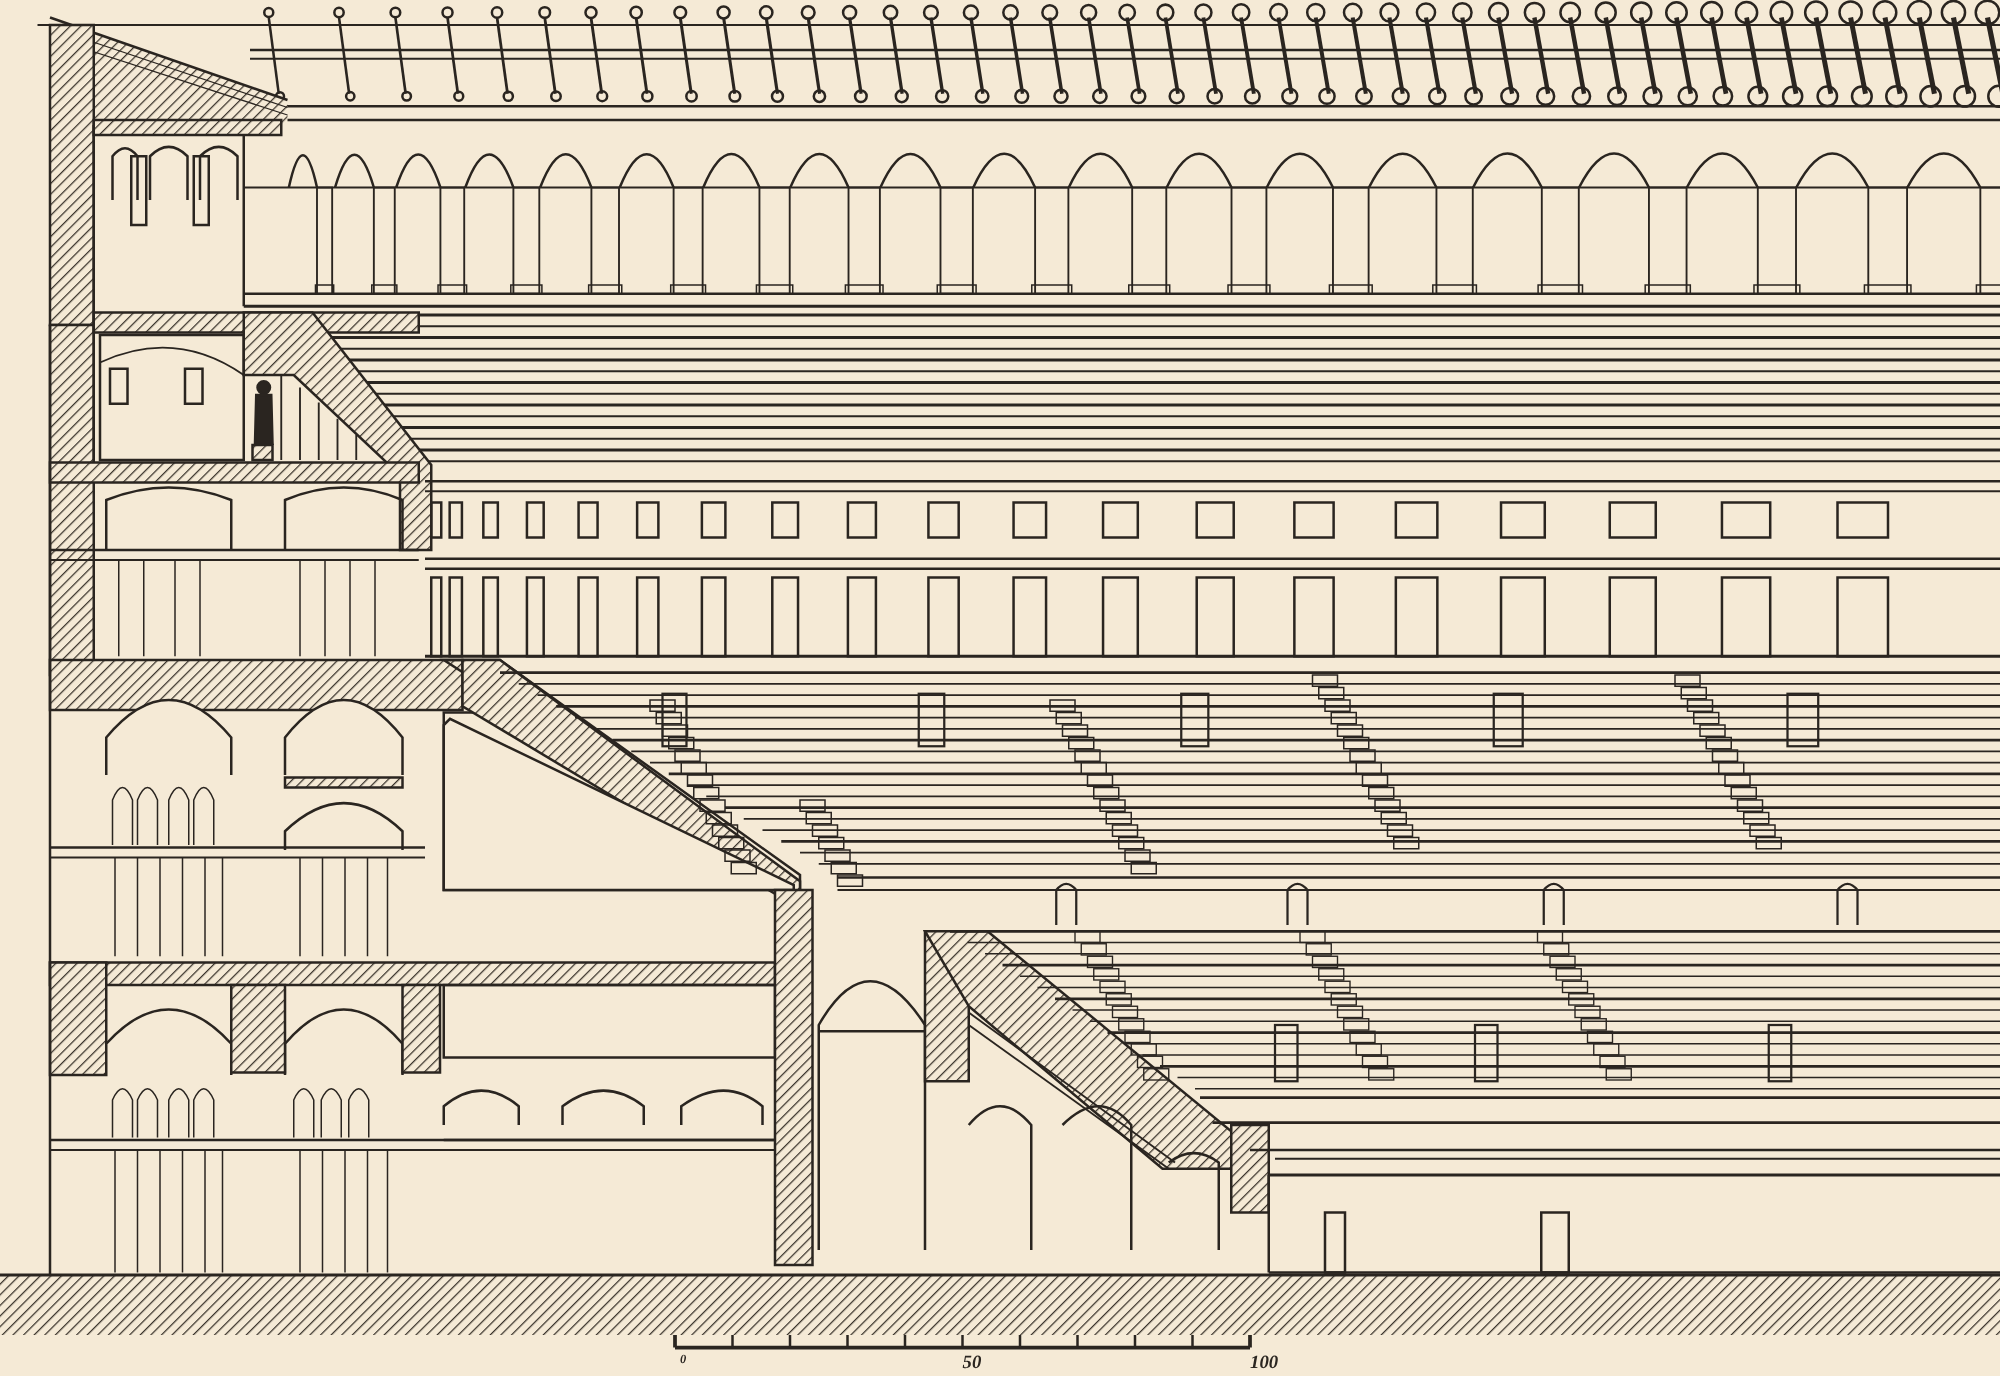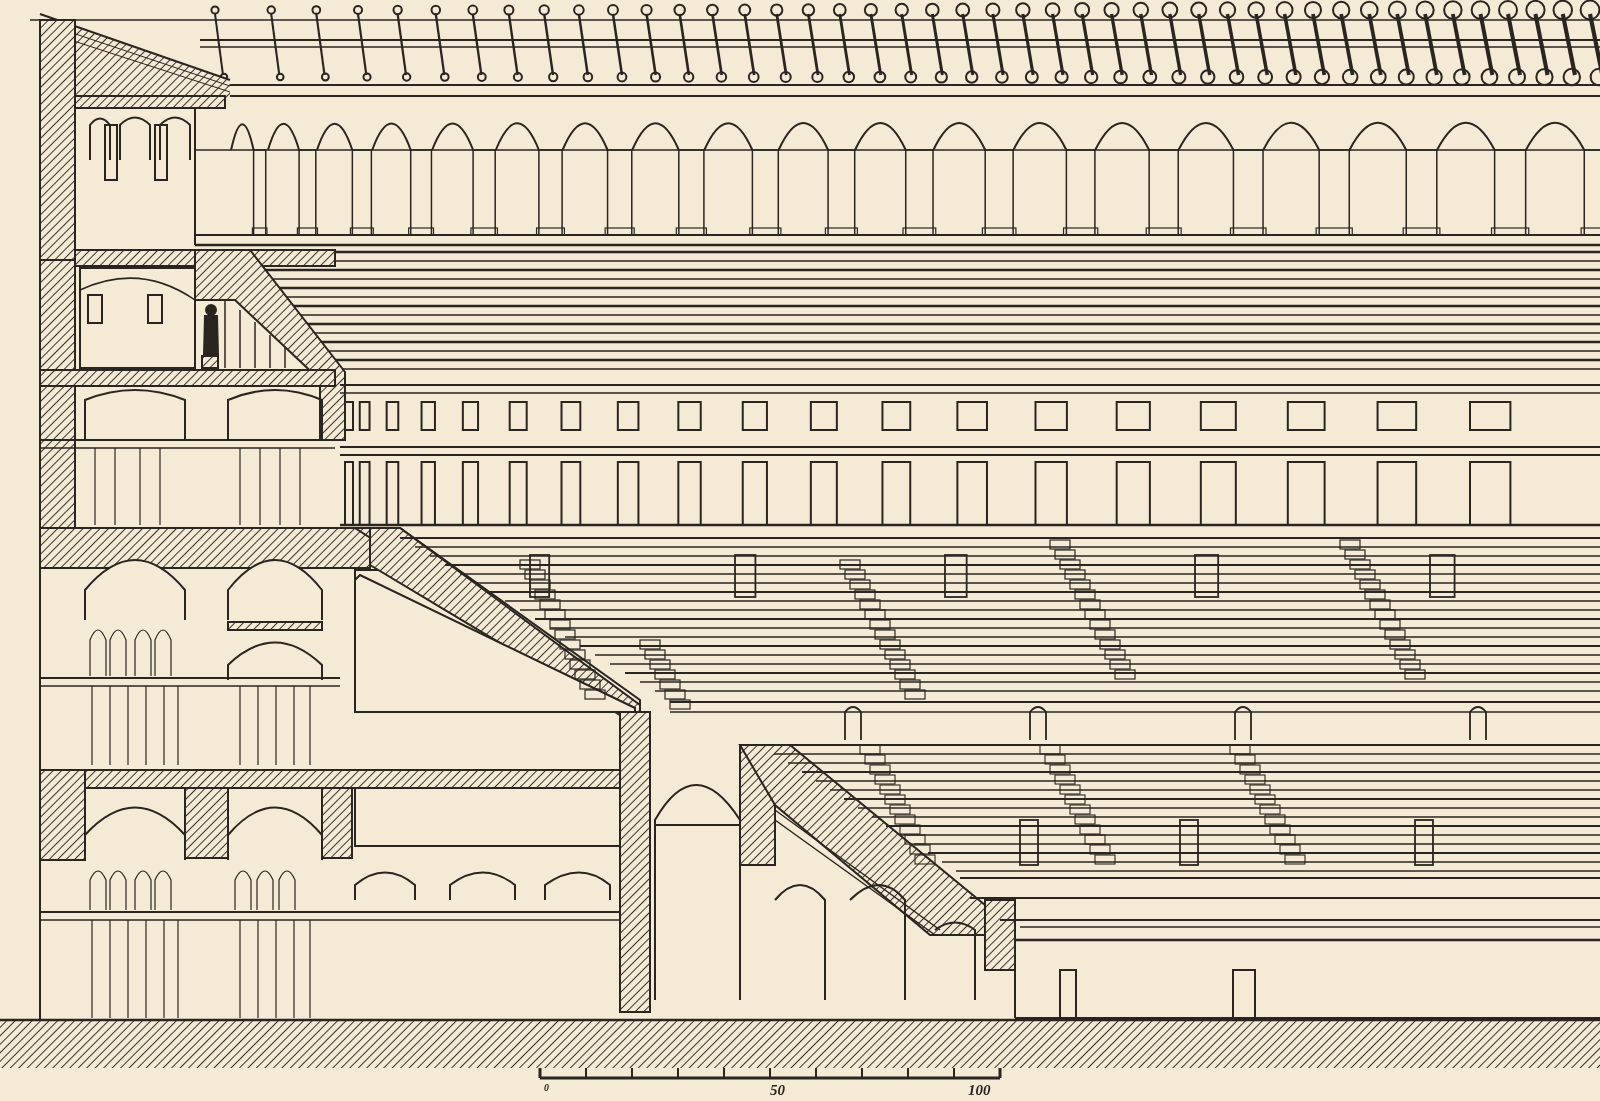--- a/index.html
+++ b/index.html
@@ -601,14 +601,14 @@
           <line x1="862" y1="1068" x2="862" y2="1078" stroke-width="2"></line>
           <line x1="908" y1="1068" x2="908" y2="1078" stroke-width="2"></line>
           <line x1="954" y1="1068" x2="954" y2="1078" stroke-width="2"></line>
           <line x1="1000" y1="1068" x2="1000" y2="1078" stroke-width="3"></line>
         </g>
   </g>
 </svg>
 
 <span class="scale-label" style="left:544px;top:1082px;font-size:10px;">0</span>
 <span class="scale-label" style="left:770px;top:1082px;font-style:italic;">50</span>
-<span class="scale-label" style="left:968px;top:1082px;">100</span>
+<span class="scale-label" style="left:1000px;top:1082px;">100</span>
 </div>
 
 </body></html>

